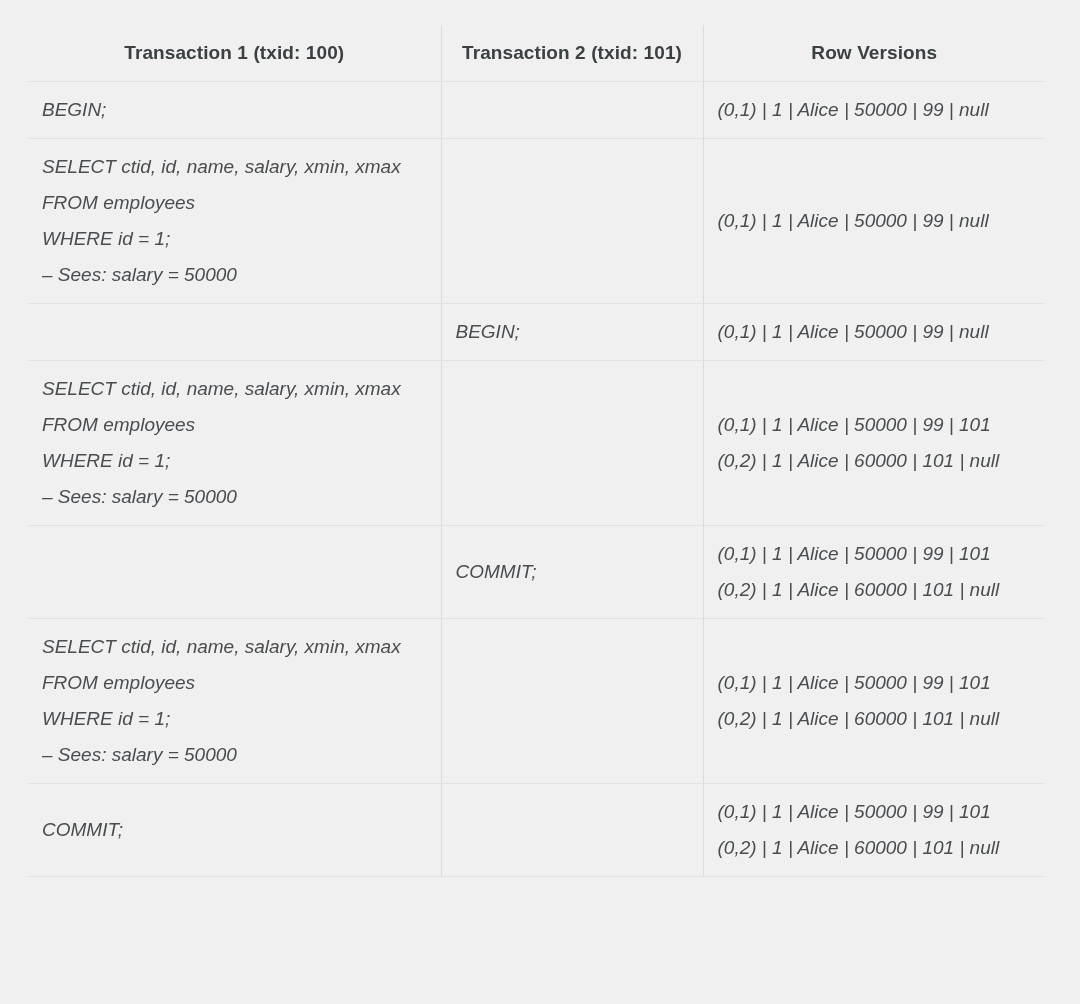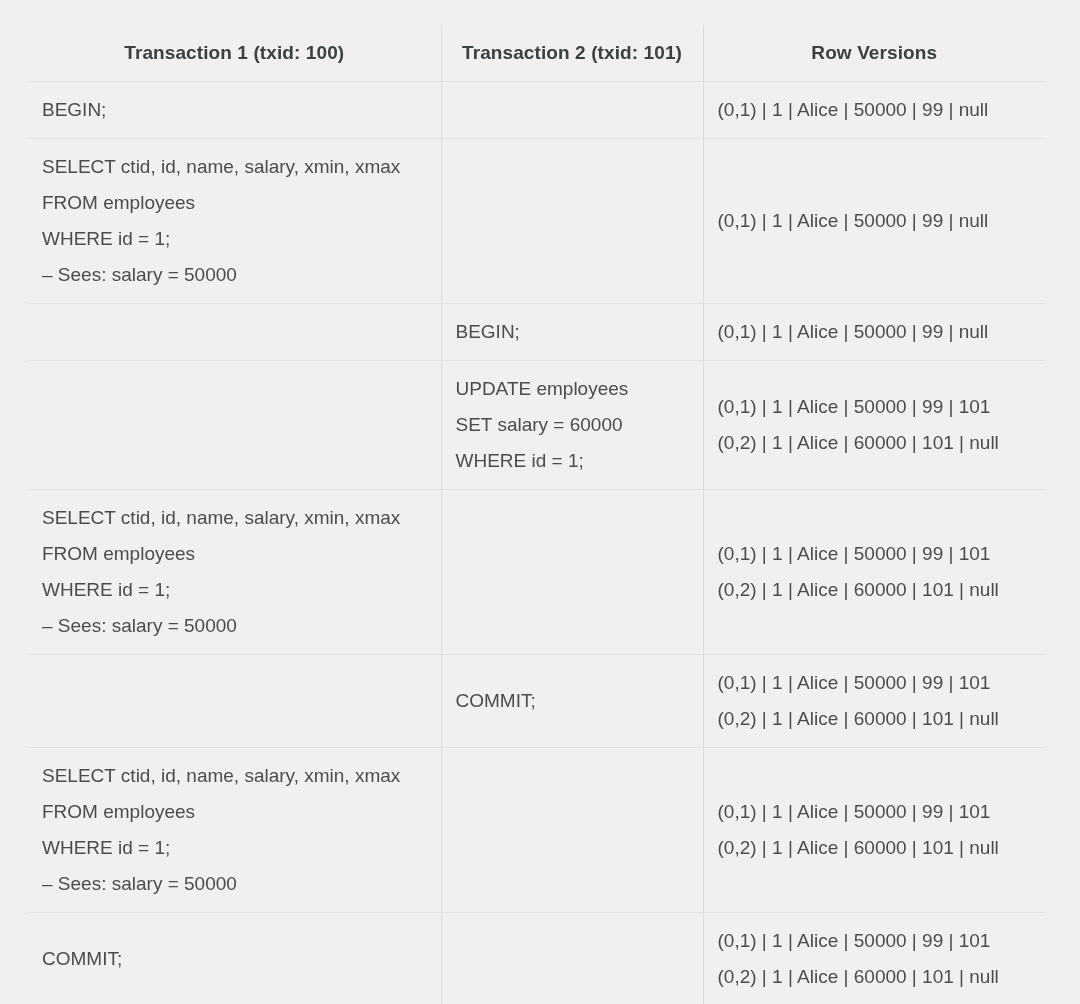--- a/index.html
+++ b/index.html
@@ -42,20 +42,21 @@
     border-bottom: 1px solid #e2e2e2;
     vertical-align: middle;
     text-align: left;
   }
   th + th, td + td {
     border-left: 1px solid #dbdbdb;
     margin-left: 6px;
   }
   td > div {
     white-space: nowrap;
+    font-style: italic;
   }
 </style>
 </head>
 <body>
 
 <div class="table-wrap">
   <table>
     <colgroup>
       <col class="c1">
       <col class="c2">
@@ -90,32 +91,20 @@
             <div>(0,1) | 1 | Alice | 50000 | 99 | null</div>
           </td>
         </tr>
         <tr>
           <td></td>
           <td>
             <div>BEGIN;</div>
           </td>
           <td>
             <div>(0,1) | 1 | Alice | 50000 | 99 | null</div>
-          </td>
-        </tr>
-        <tr>
-          <td></td>
-          <td>
-            <div>UPDATE employees</div>
-            <div>SET salary = 60000</div>
-            <div>WHERE id = 1;</div>
-          </td>
-          <td>
-            <div>(0,1) | 1 | Alice | 50000 | 99 | 101</div>
-            <div>(0,2) | 1 | Alice | 60000 | 101 | null</div>
           </td>
         </tr>
         <tr>
           <td>
             <div>SELECT ctid, id, name, salary, xmin, xmax</div>
             <div>FROM employees</div>
             <div>WHERE id = 1;</div>
             <div>– Sees: salary = 50000</div>
           </td>
           <td></td>

